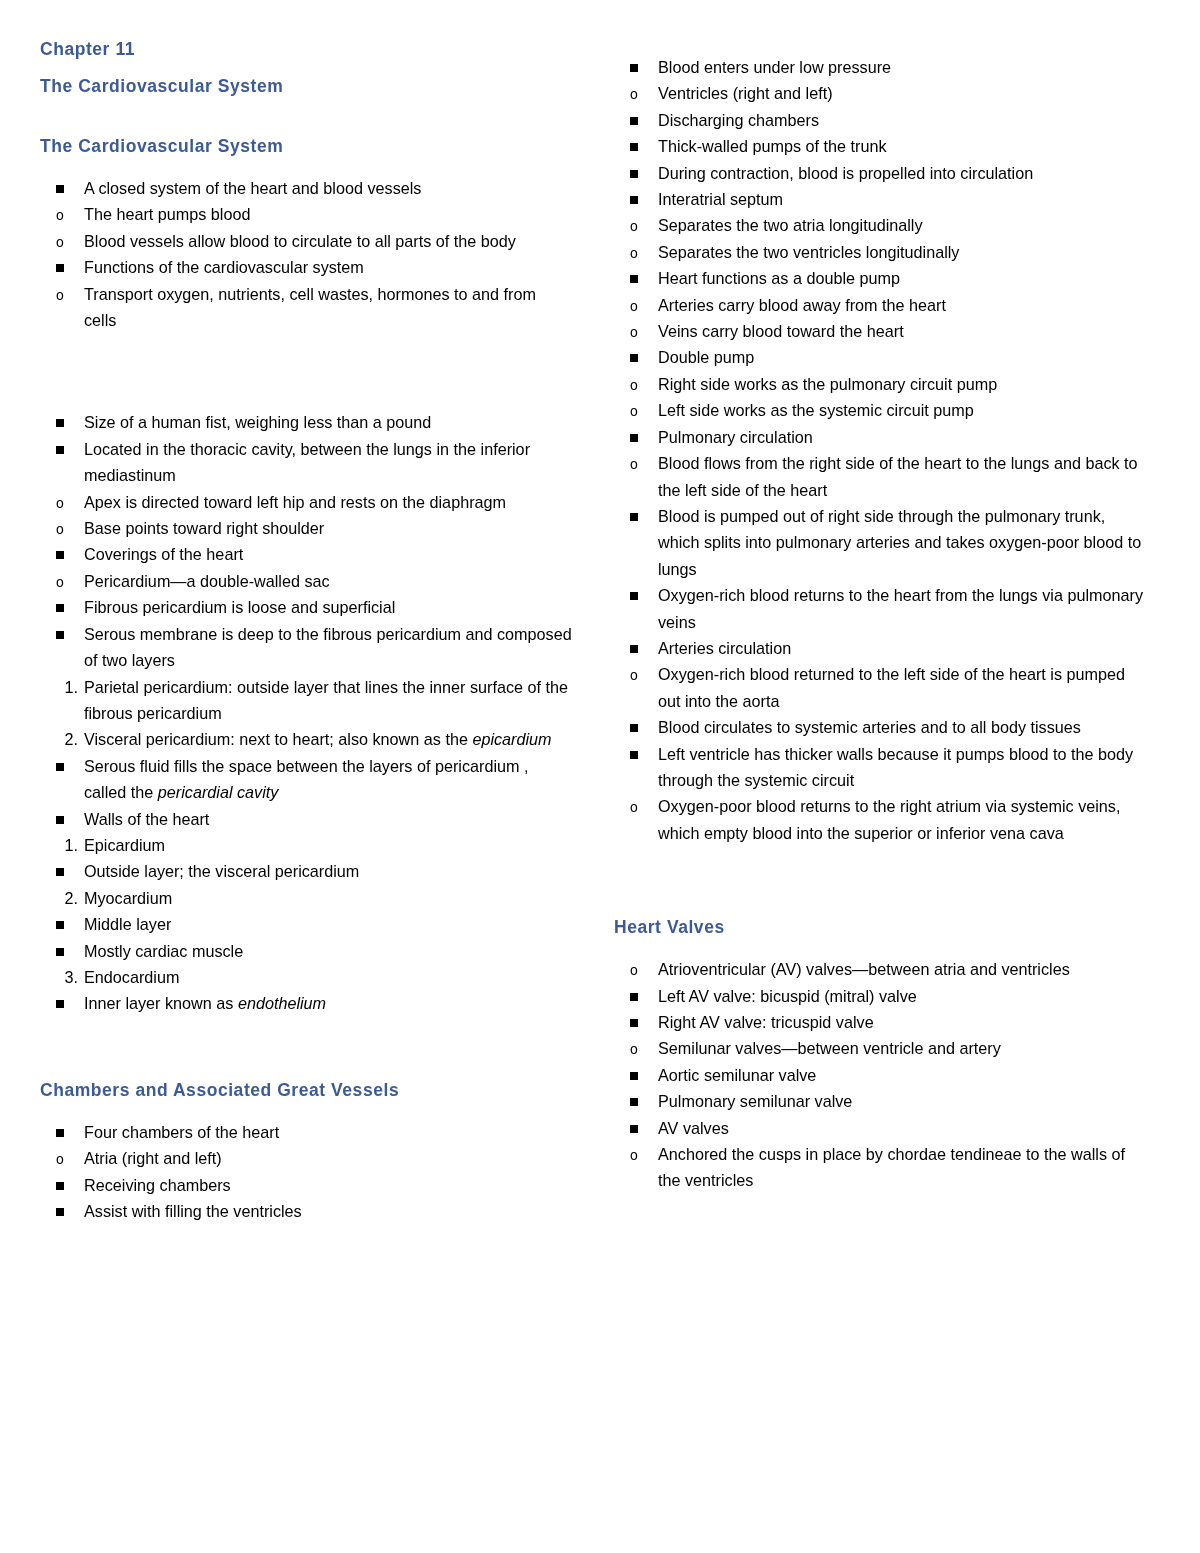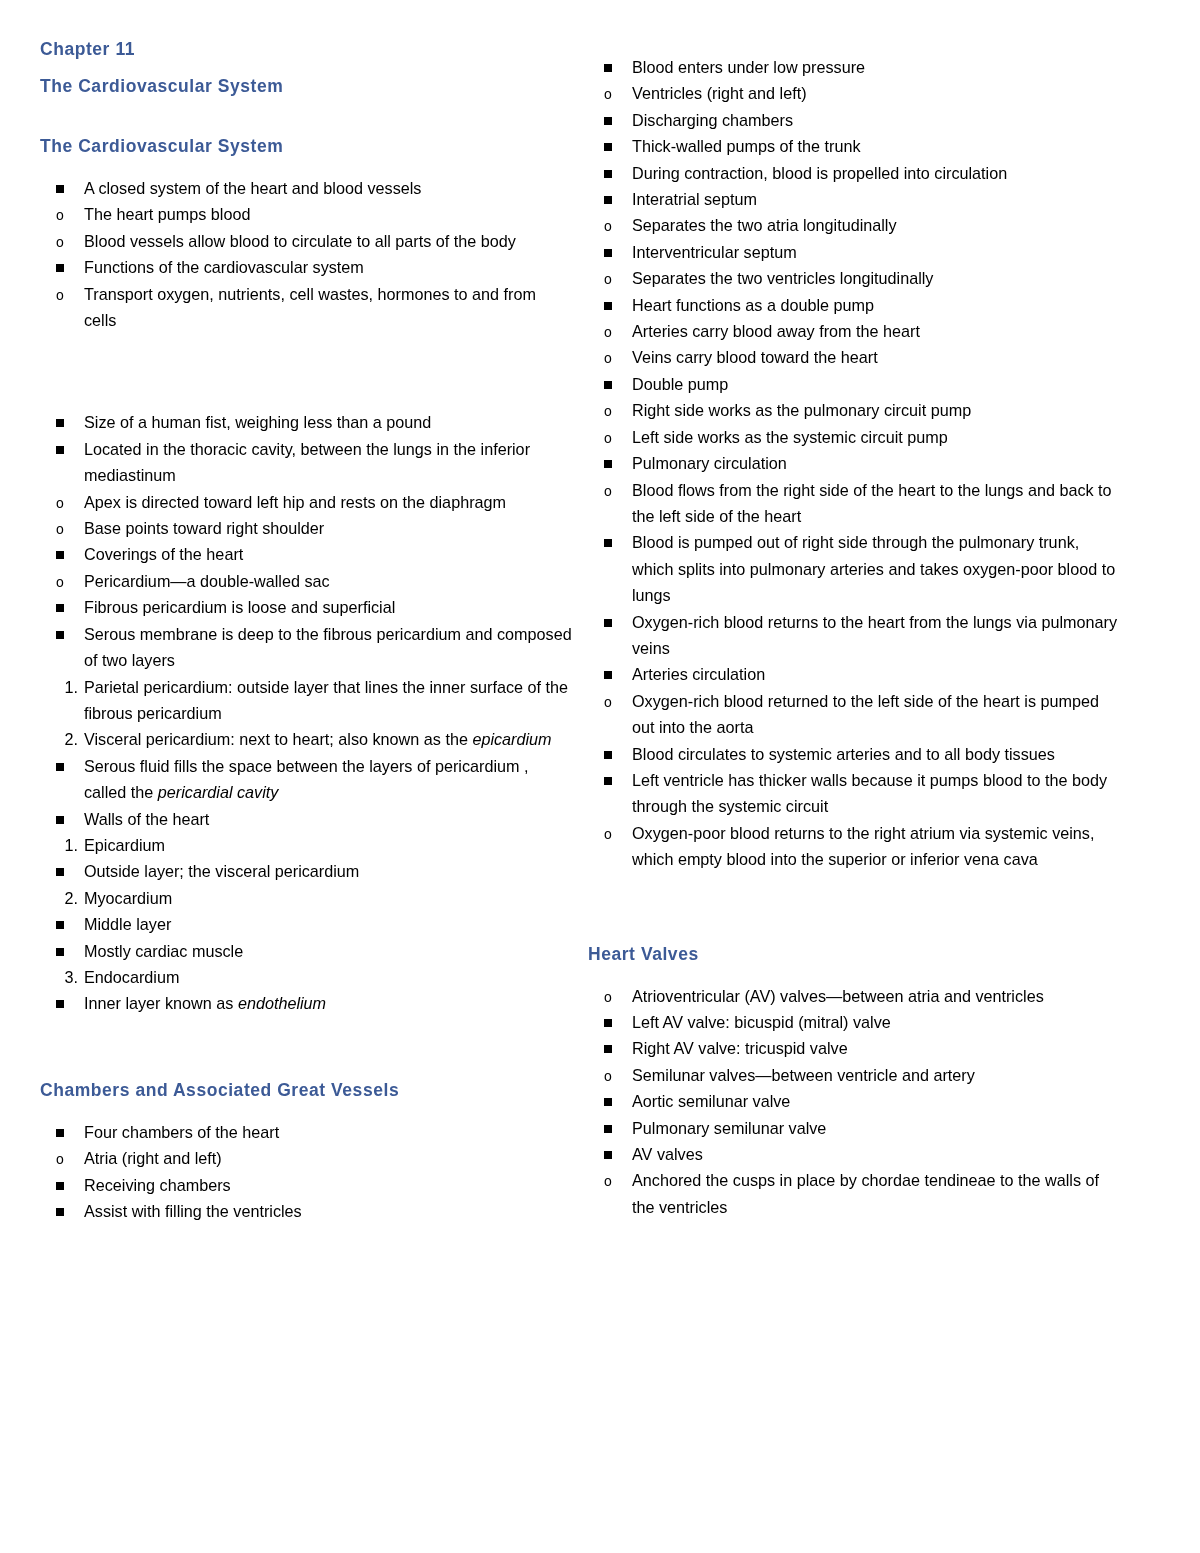--- a/index.html
+++ b/index.html
@@ -19,20 +19,21 @@
     position: relative;
     width: 1200px;
     height: 1553px;
     box-sizing: border-box;
     padding: 36px 40px 0 40px;
   }
   .columns {
     display: flex;
     flex-direction: row;
     align-items: flex-start;
+    gap: 26px;
   }
   .col {
     width: 548px;
     flex: 0 0 548px;
   }
   .col-right {
     padding-top: 2px;
   }
 
   
@@ -176,21 +177,20 @@
     <div class="col col-right">
 
       <ul class="outline">
           <li class="row lvl3"><span class="marker"><span class="sq"></span></span><span class="txt">Blood enters under low pressure</span></li>
           <li class="row lvl2"><span class="marker"><span class="ci">o</span></span><span class="txt">Ventricles (right and left)</span></li>
           <li class="row lvl3"><span class="marker"><span class="sq"></span></span><span class="txt">Discharging chambers</span></li>
           <li class="row lvl3"><span class="marker"><span class="sq"></span></span><span class="txt">Thick-walled pumps of the trunk</span></li>
           <li class="row lvl3"><span class="marker"><span class="sq"></span></span><span class="txt">During contraction, blood is propelled into circulation</span></li>
           <li class="row lvl1"><span class="marker"><span class="sq"></span></span><span class="txt">Interatrial septum</span></li>
           <li class="row lvl2"><span class="marker"><span class="ci">o</span></span><span class="txt">Separates the two atria longitudinally</span></li>
-          <li class="row lvl1"><span class="marker"><span class="sq"></span></span><span class="txt">Interventricular septum</span></li>
           <li class="row lvl2"><span class="marker"><span class="ci">o</span></span><span class="txt">Separates the two ventricles longitudinally</span></li>
           <li class="row lvl1"><span class="marker"><span class="sq"></span></span><span class="txt">Heart functions as a double pump</span></li>
           <li class="row lvl2"><span class="marker"><span class="ci">o</span></span><span class="txt">Arteries carry blood away from the heart</span></li>
           <li class="row lvl2"><span class="marker"><span class="ci">o</span></span><span class="txt">Veins carry blood toward the heart</span></li>
           <li class="row lvl1"><span class="marker"><span class="sq"></span></span><span class="txt">Double pump</span></li>
           <li class="row lvl2"><span class="marker"><span class="ci">o</span></span><span class="txt">Right side works as the pulmonary circuit pump</span></li>
           <li class="row lvl2"><span class="marker"><span class="ci">o</span></span><span class="txt">Left side works as the systemic circuit pump</span></li>
           <li class="row lvl1"><span class="marker"><span class="sq"></span></span><span class="txt">Pulmonary circulation</span></li>
           <li class="row lvl2"><span class="marker"><span class="ci">o</span></span><span class="txt">Blood flows from the right side of the heart to the lungs and back to the left side of the heart</span></li>
           <li class="row lvl3"><span class="marker"><span class="sq"></span></span><span class="txt">Blood is pumped out of right side through the pulmonary trunk, which splits into pulmonary arteries and takes oxygen-poor blood to lungs</span></li>

